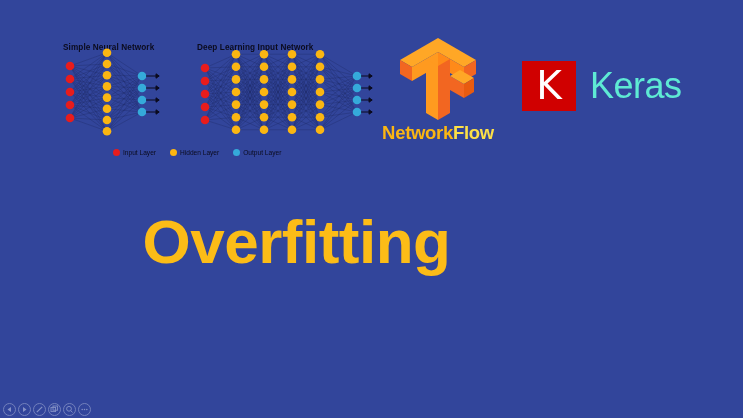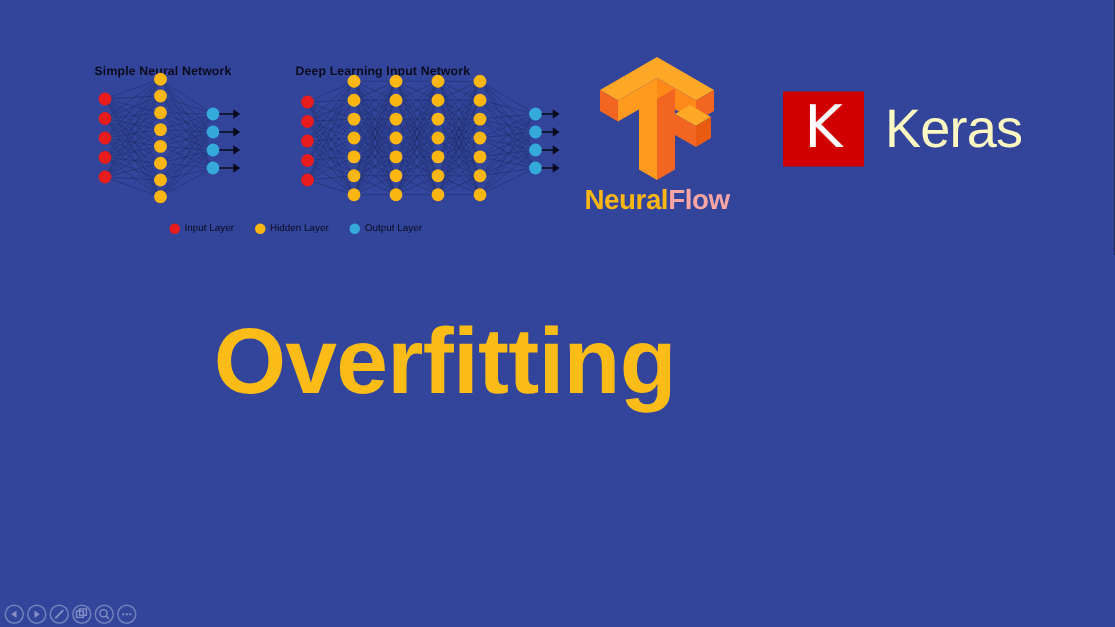--- a/index.html
+++ b/index.html
@@ -73,21 +73,21 @@
     position: absolute;
     left: 0; top: 86px;
     width: 112px;
     text-align: center;
     font-size: 18.5px;
     font-weight: bold;
     letter-spacing: -.3px;
     white-space: nowrap;
   }
   .tf-word-tensor { color: #FBB612; }
-  .tf-word-flow   { color: #fca5a5; }
+  .tf-word-flow   { color: #fde047; }
 
   
   #keras-logo {
     position: absolute;
     left: 522px;
     top: 61px;
     display: flex;
     align-items: center;
     gap: 14px;
   }
@@ -100,21 +100,21 @@
   }
   #keras-badge-letter {
     color: #ffffff;
     font-size: 39px;
     font-weight: 400;
     line-height: 1;
     font-family: "DejaVu Sans", sans-serif;
     margin-top: -2px;
   }
   #keras-wordmark {
-    color: #fef9c3;
+    color: #5eead4;
     font-size: 36px;
     font-weight: 400;
     letter-spacing: -.5px;
     line-height: 1;
   }
 
   
   #slide-title {
     position: absolute;
     left: 0;
@@ -560,21 +560,21 @@
       <polygon points="66,31 66,45 78,38 78,24" fill="#F26621"></polygon>
 
       <polygon points="40,30 40,84 52,77 52,23" fill="#F26621"></polygon>
       <polygon points="28,23 28,77 40,84 40,30" fill="#FF9A1F"></polygon>
 
       <polygon points="52,40 52,54 66,62 66,48" fill="#F26621"></polygon>
       <polygon points="52,40 66,48 76,42 62,34" fill="#FFA726"></polygon>
       <polygon points="66,48 66,62 76,56 76,42" fill="#E85B10"></polygon>
     </svg>
     <div id="tf-wordmark">
-      <span class="tf-word-tensor">Neural</span><span class="tf-word-flow">Flow</span>
+      <span class="tf-word-tensor">Network</span><span class="tf-word-flow">Flow</span>
     </div>
   </div>
 
   <div id="keras-logo">
     <div id="keras-badge">
       <span id="keras-badge-letter">K</span>
     </div>
     <div id="keras-wordmark">Keras</div>
   </div>
 

